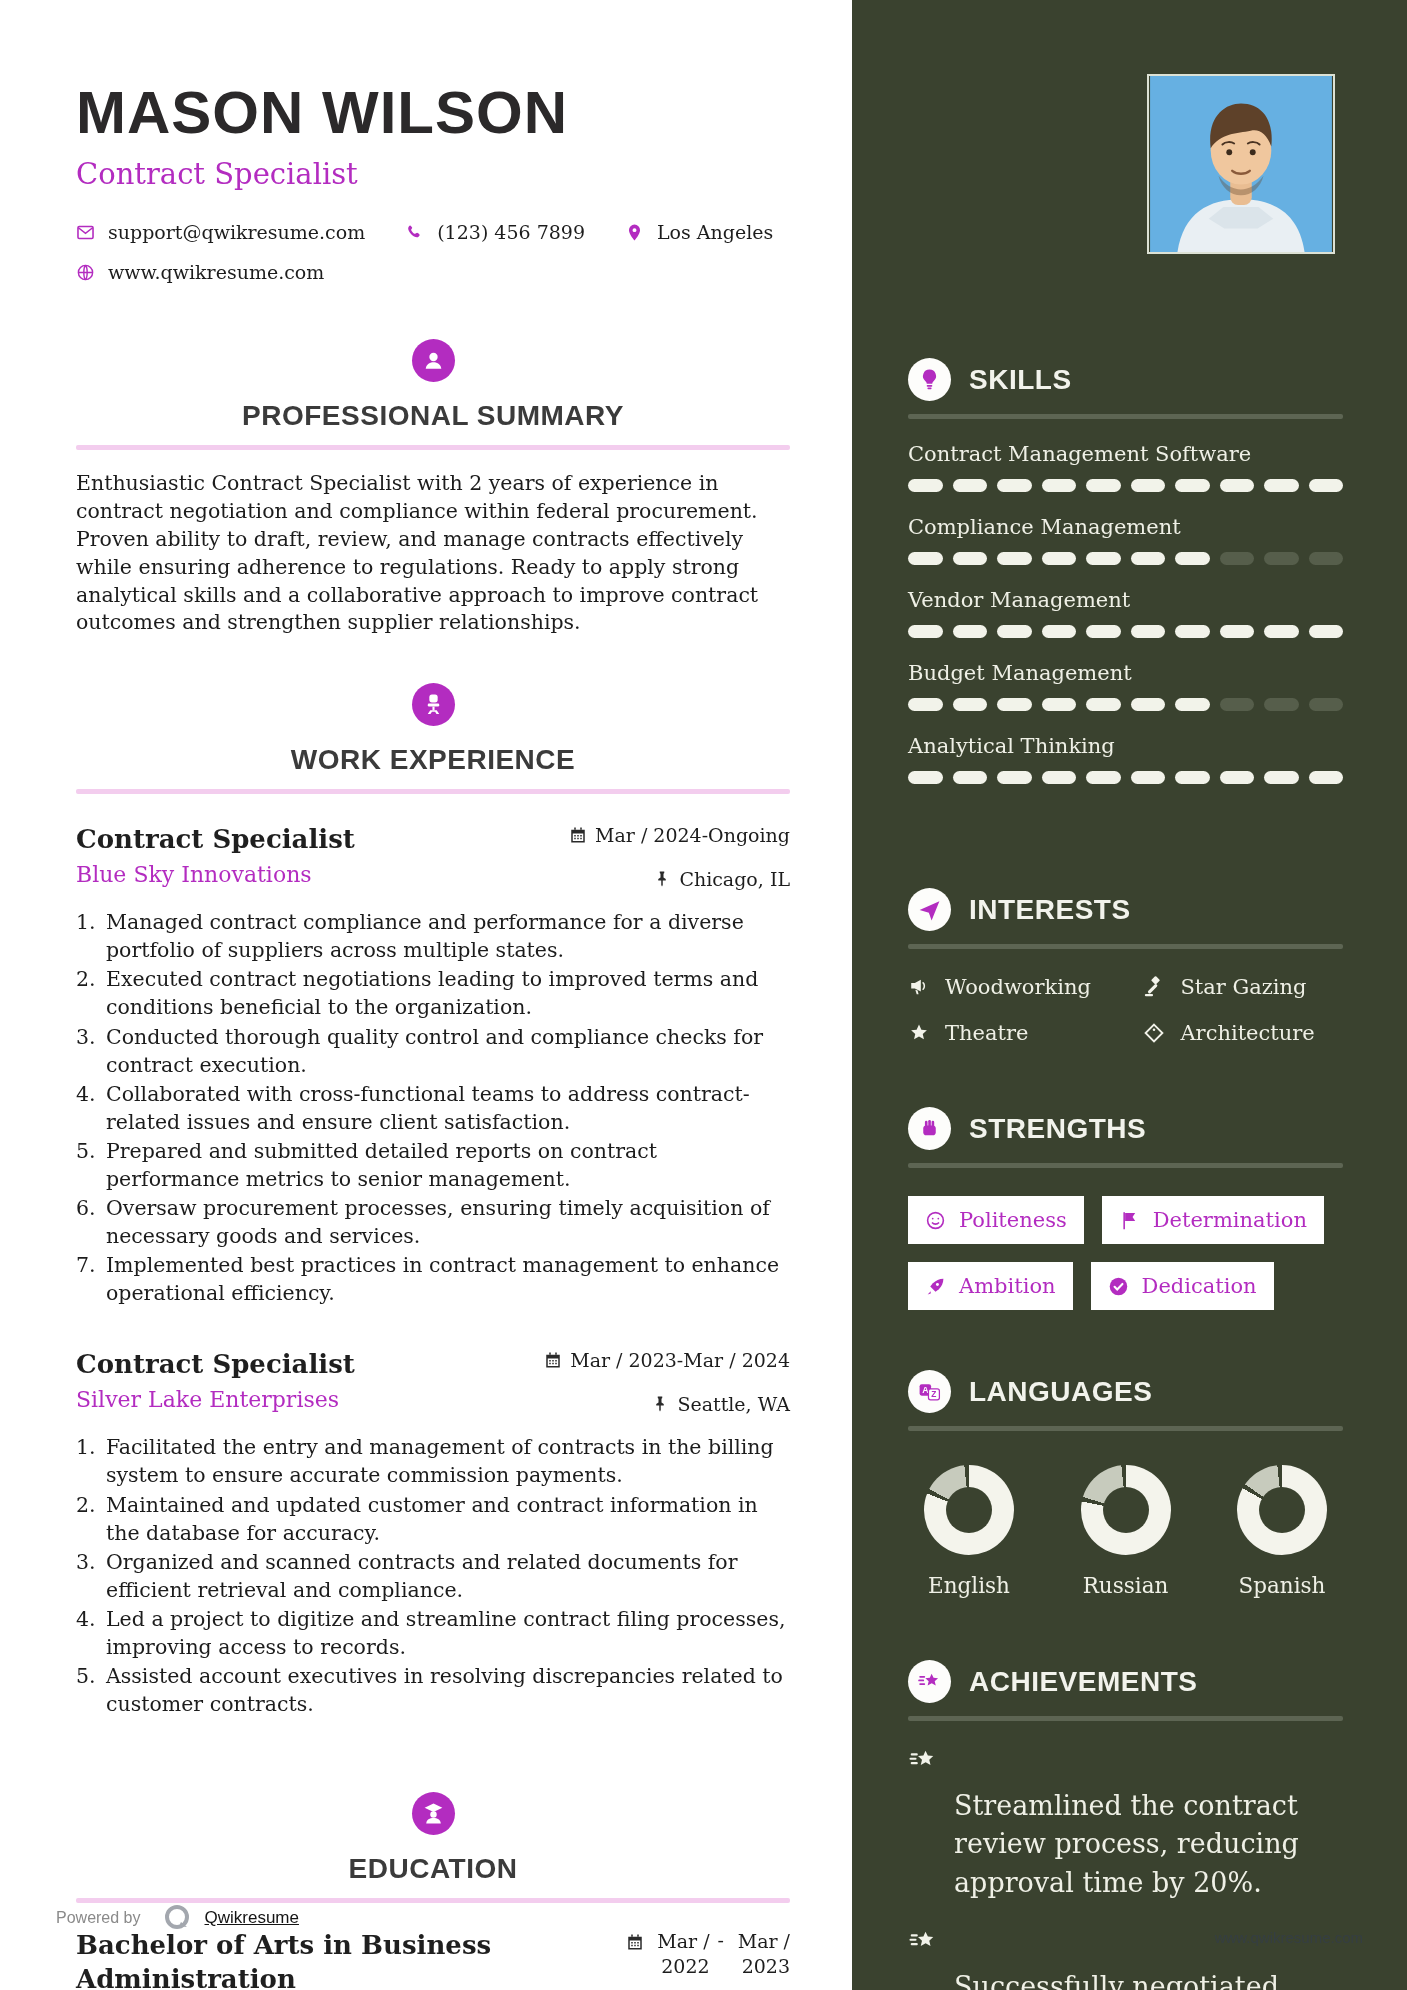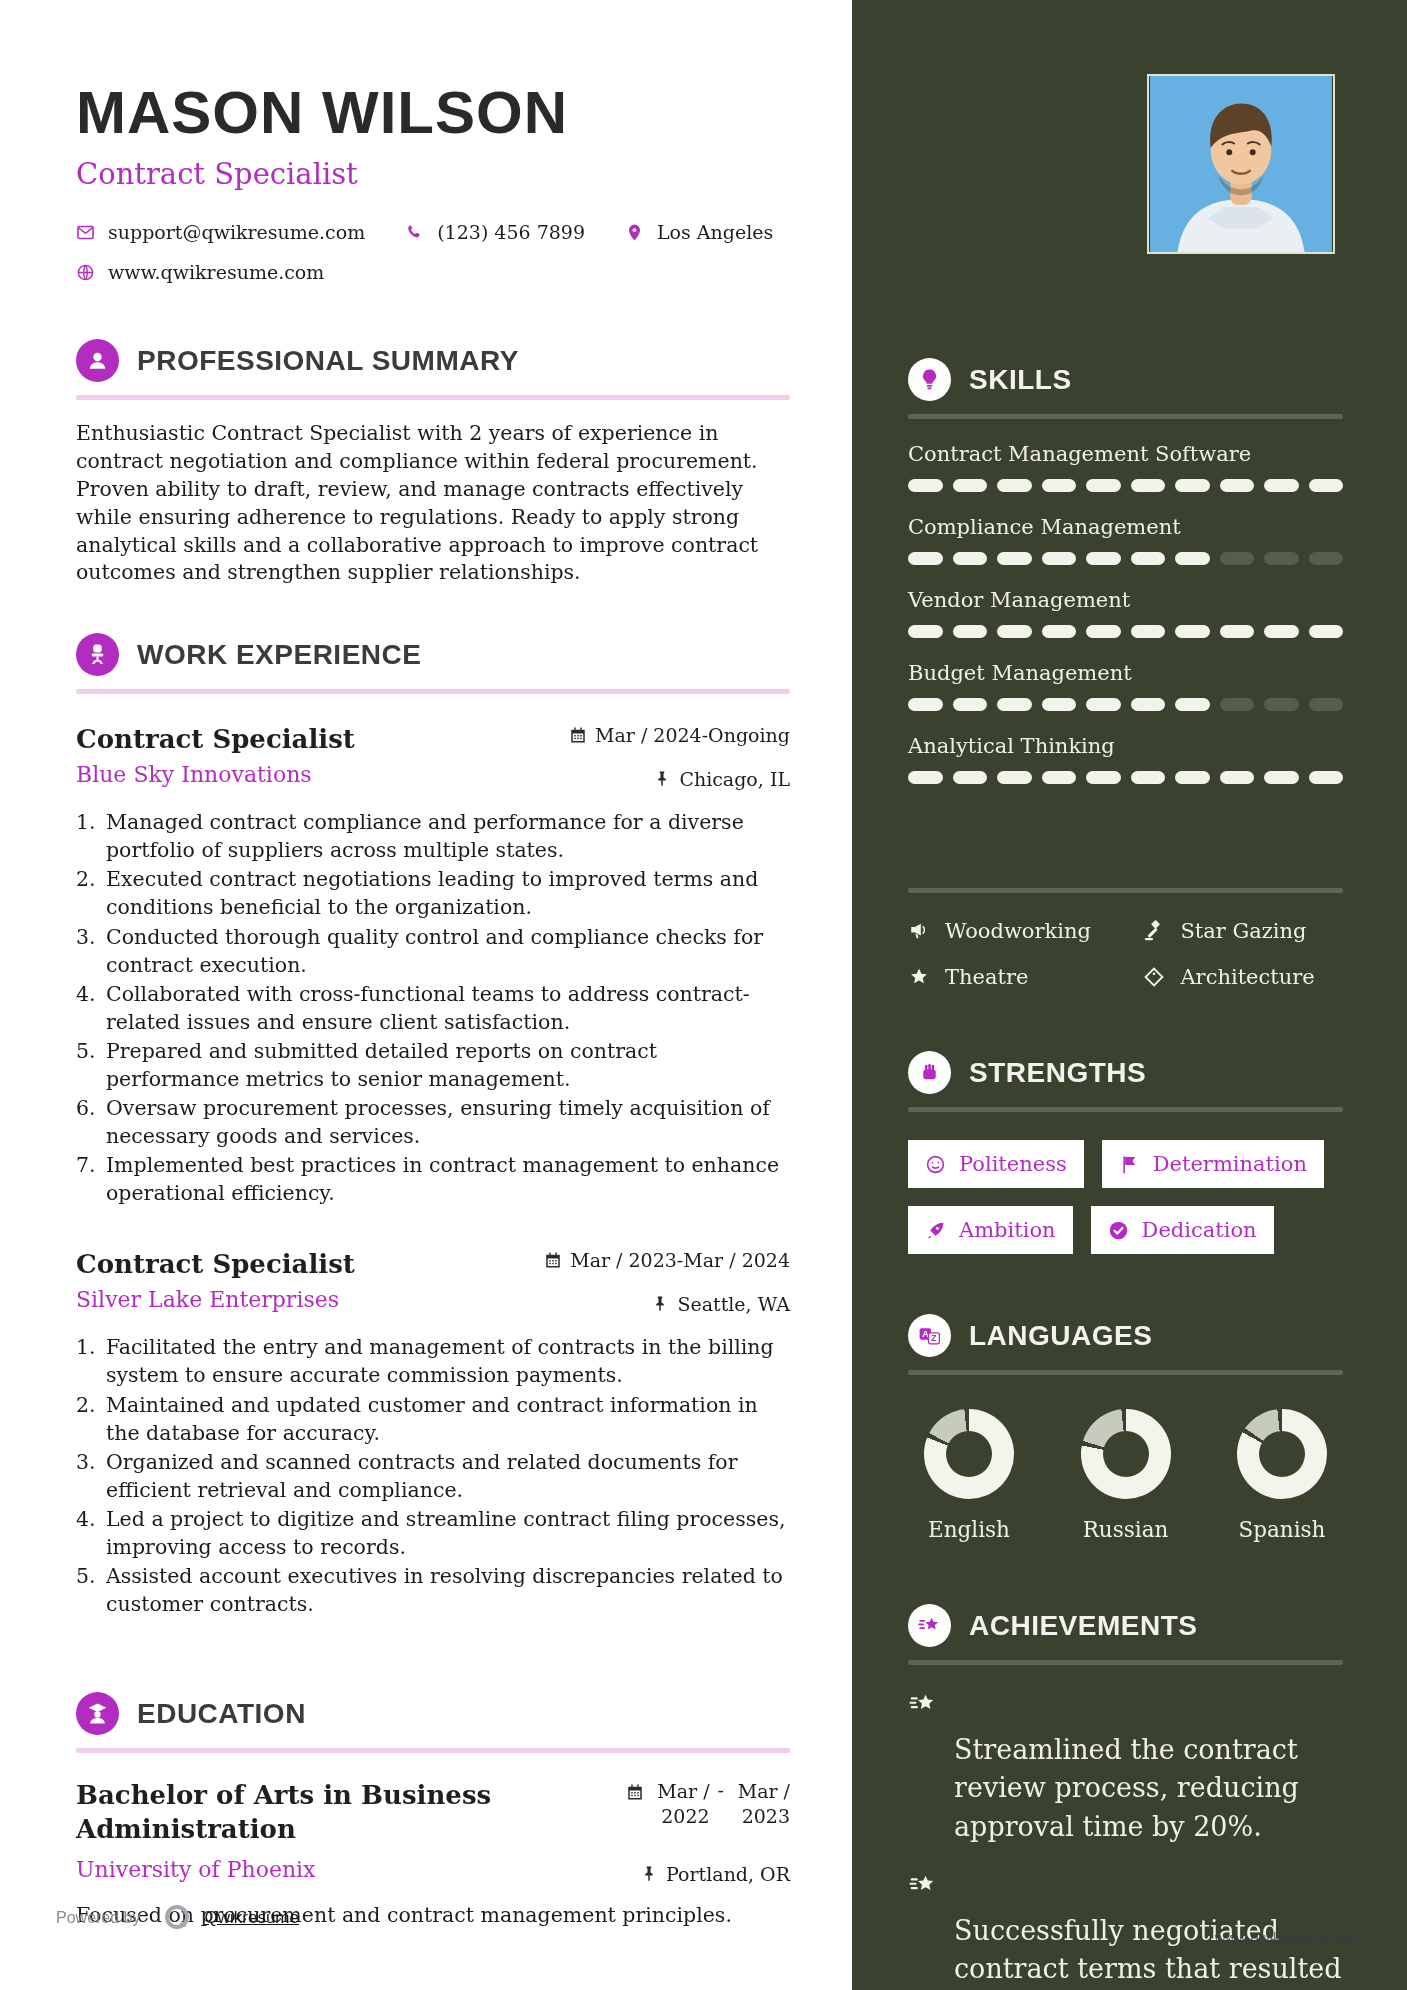--- a/index.html
+++ b/index.html
@@ -12,21 +12,21 @@
   
   .main { position:absolute; left:0; top:0; width:852px; height:100%; padding:78px 62px 0 76px; }
   .name { font-family:"Liberation Sans", sans-serif; font-weight:800; font-size:60px; letter-spacing:1px; color:#2b292a; }
   .job-title-top { font-size:29px; color:#b32cc0; margin-top:10px; }
   .contact-row { display:flex; align-items:center; gap:40px; margin-top:30px; font-size:19px; color:#1d1d1d; }
   .contact-row.second { margin-top:18px; }
   .contact-item { display:flex; align-items:center; gap:13px; }
   .cicon { width:19px; height:19px; flex:0 0 auto; display:block; }
 
   .section { margin-top:56px; }
-  .sec-head { display:flex; align-items:center; gap:18px; }
+  .sec-head { display:flex; align-items:center; gap:18px;flex-direction:column; }
   .sec-circle { width:43px; height:43px; border-radius:50%; background:#b32cc0; display:flex; align-items:center; justify-content:center; flex:0 0 auto; }
   .sec-circle svg { width:25px; height:25px; }
   .sec-title { font-family:"Liberation Sans", sans-serif; font-weight:700; font-size:28px; letter-spacing:.5px; color:#3b3b3b; }
   .pink-rule { height:5px; background:#f3cdee; margin-top:13px; border-radius:2px; }
 
   .summary-text { margin-top:20px; font-size:20.5px; line-height:1.36; color:#1c1c1c; }
 
   .job { margin-top:30px; }
   .job + .job { margin-top:42px; }
   .job-head { display:flex; justify-content:space-between; align-items:flex-start; }
@@ -382,20 +382,28 @@
             <div class="seg on"></div>
             <div class="seg on"></div>
             <div class="seg on"></div>
             <div class="seg on"></div>
             <div class="seg on"></div>
           </div>
       </div>
     </div>
 
     <div class="sb-section">
+      <div class="sb-head">
+        <div class="sb-circle">
+          <svg viewBox="0 0 24 24" fill="#b32cc0">
+              <path d="M2.5 12.5l19-8.5-7.5 18.5-2.6-7.4zM11.4 15.1L21.5 4"></path>
+            </svg>
+        </div>
+        <div class="sb-title">INTERESTS</div>
+      </div>
       <div class="gray-rule"></div>
 
       <div class="interests-grid">
         <div class="interest">
           <svg class="iicon" viewBox="0 0 24 24" fill="#f2f3ea">
               <path d="M14 4v13l-6.5-3.5H3.5v-6H7.5z"></path>
               <path d="M16.5 7.5c1.8 1.6 1.8 5.4 0 7" stroke="#f2f3ea" stroke-width="1.7" fill="none" stroke-linecap="round"></path>
               <path d="M8 15l1.5 5h2l-1-4.3z"></path>
             </svg>
           <span>Woodworking</span>

